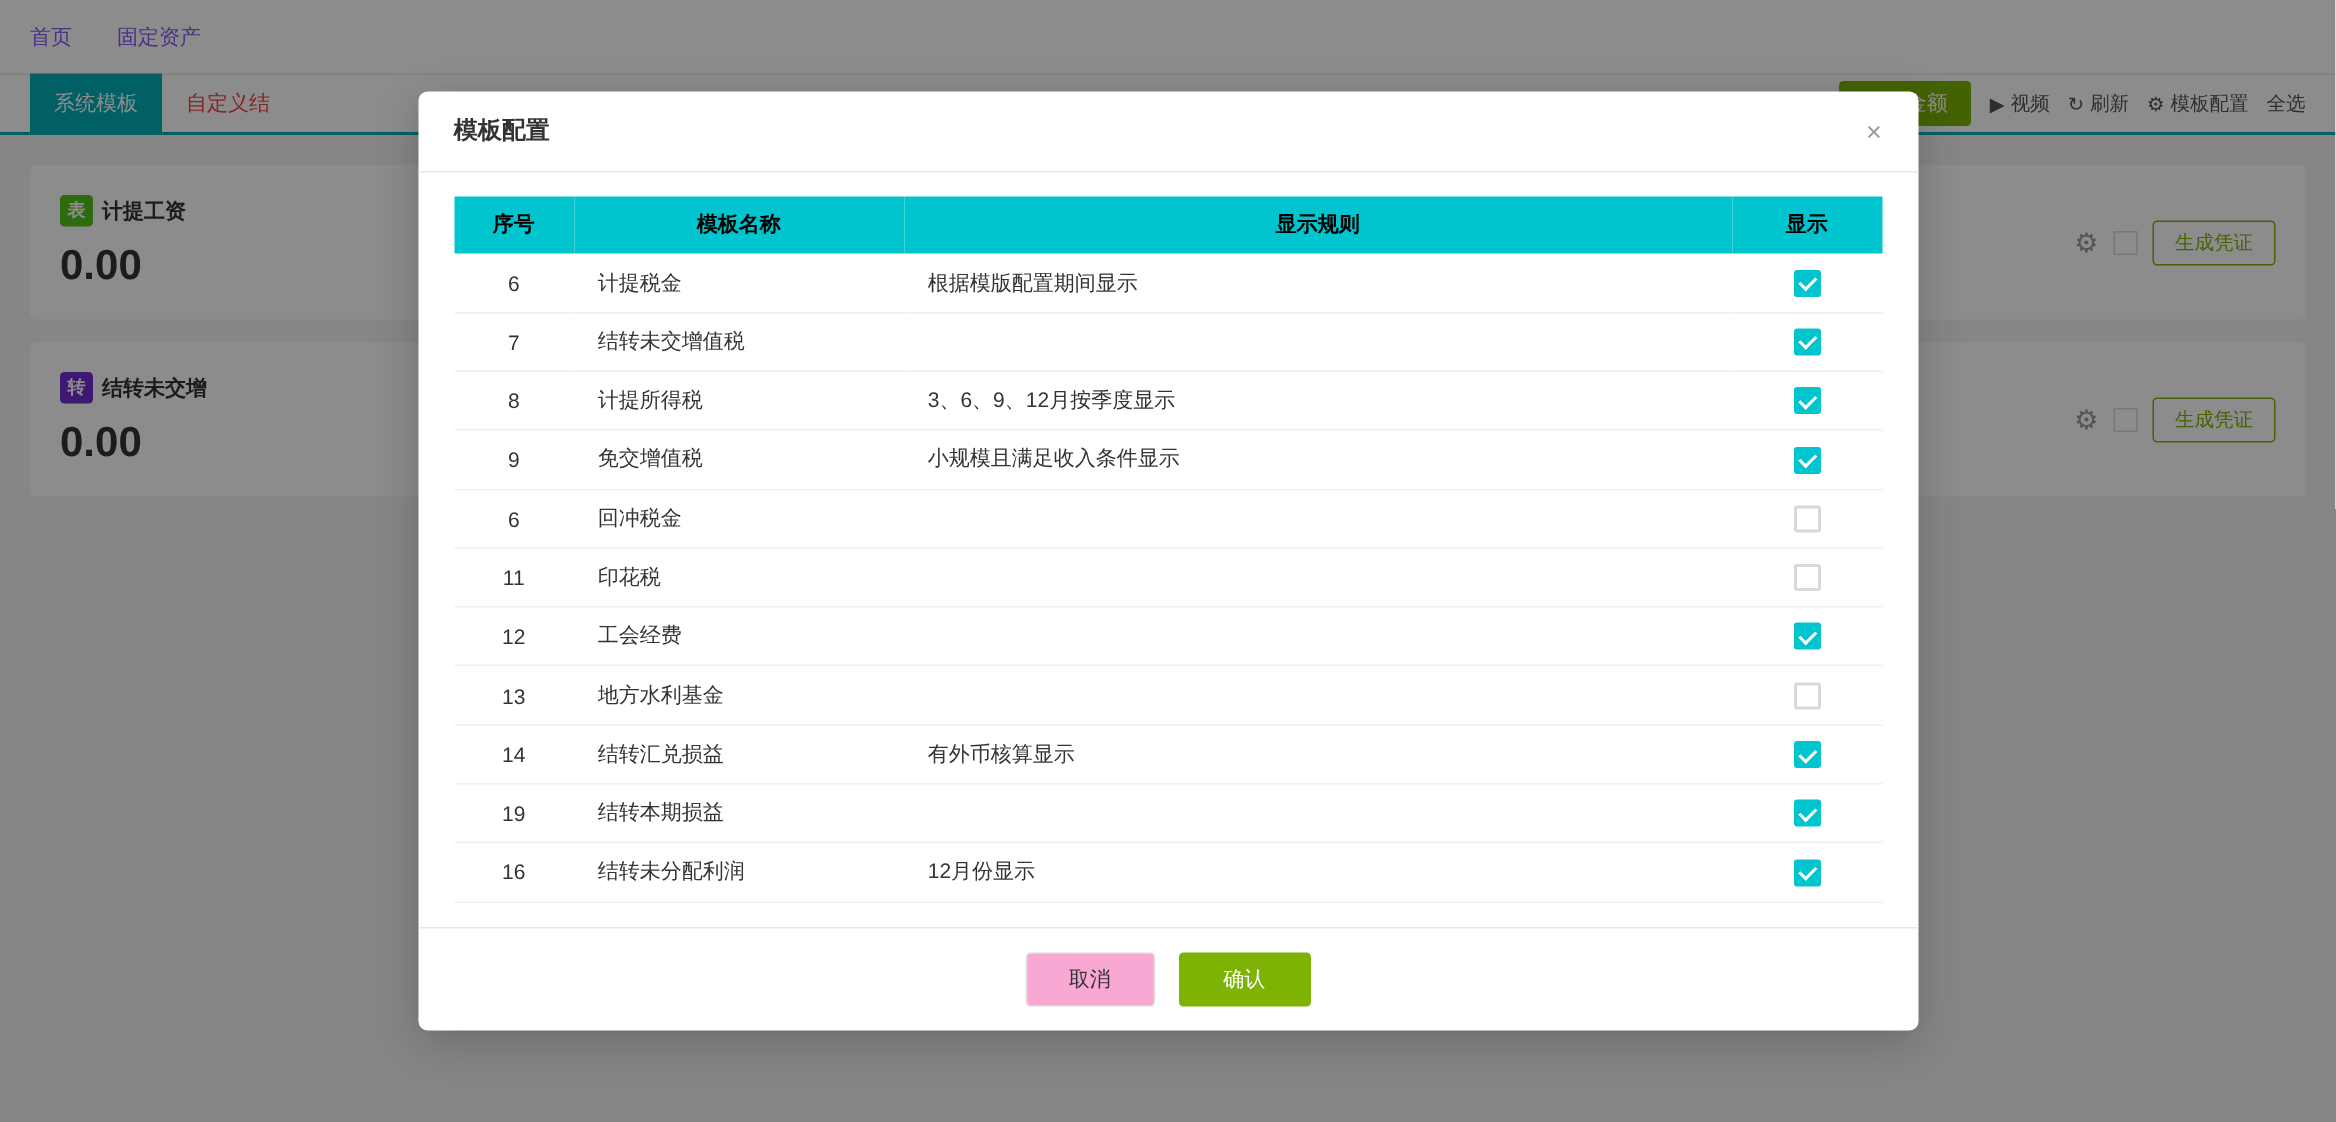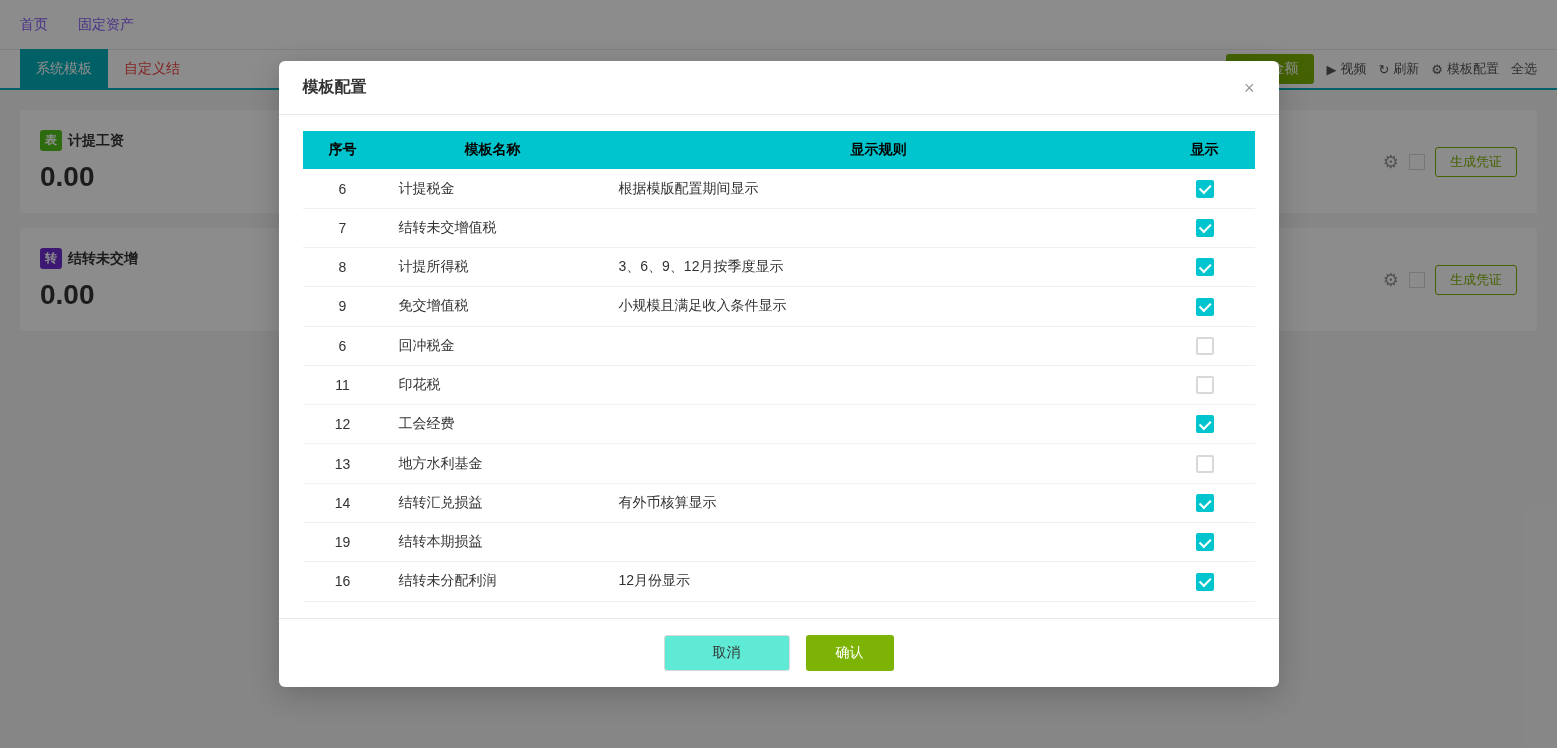--- a/index.html
+++ b/index.html
@@ -211,23 +211,23 @@
       border: 2px solid #fff;
       border-top: none;
       border-left: none;
       transform: rotate(45deg) translateY(-1px);
       display: block;
     }
 
     
     .btn-cancel {
       border: 1px solid #d9d9d9;
-      background: #5eead4;
+      background: #f9a8d4;
       color: #333;
-      padding: 8px 48px;
+      padding: 8px 28px;
       border-radius: 3px;
       cursor: pointer;
       font-size: 14px;
     }
     .btn-confirm {
       background: #7cb305;
       border: none;
       color: #fff;
       padding: 8px 30px;
       border-radius: 3px;

